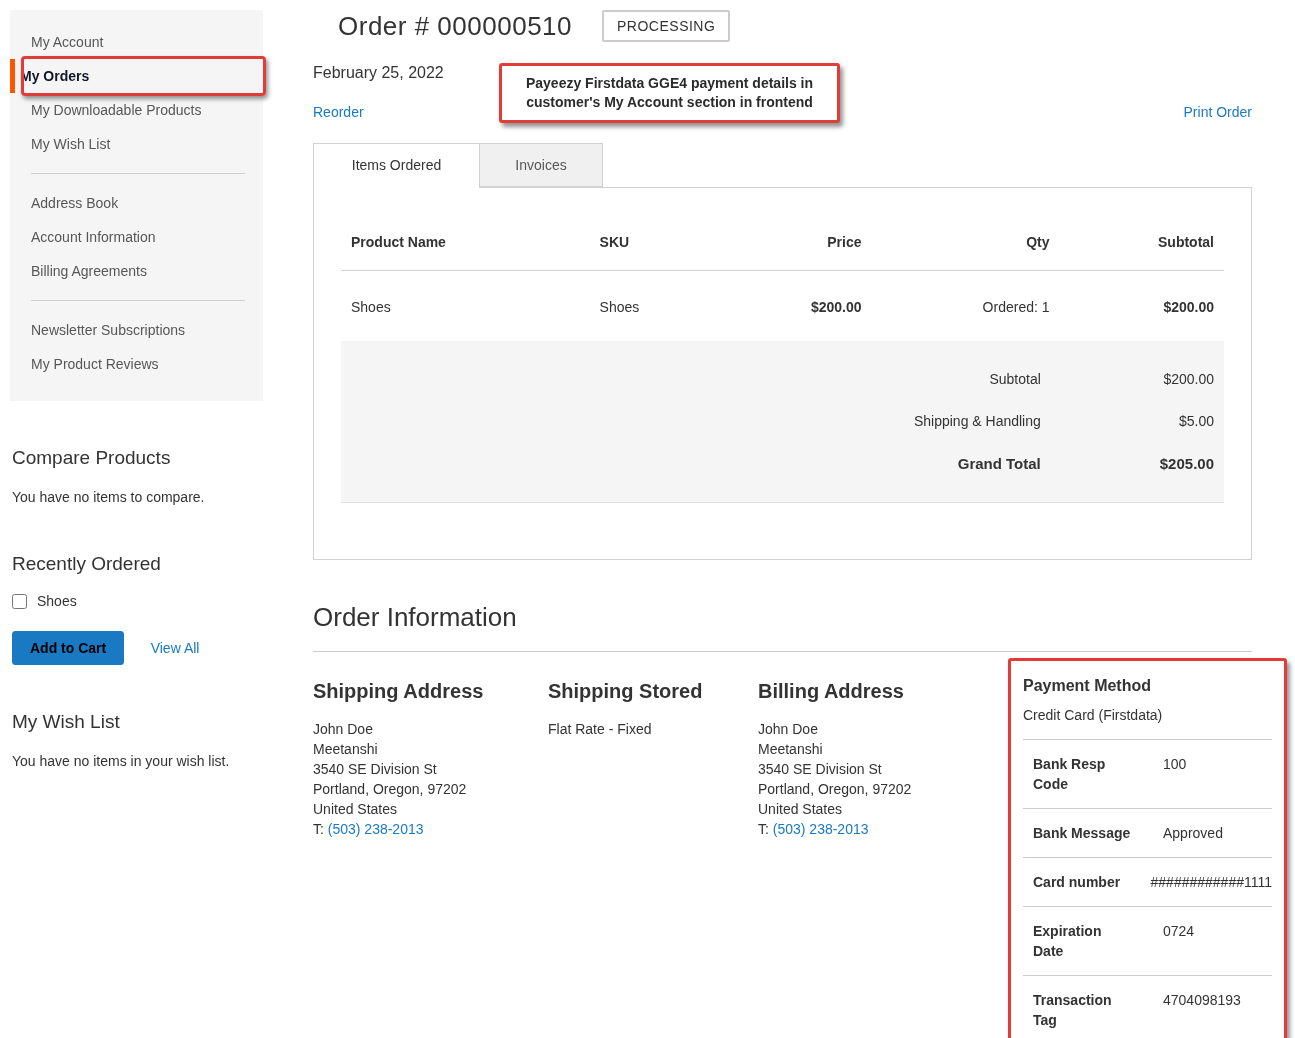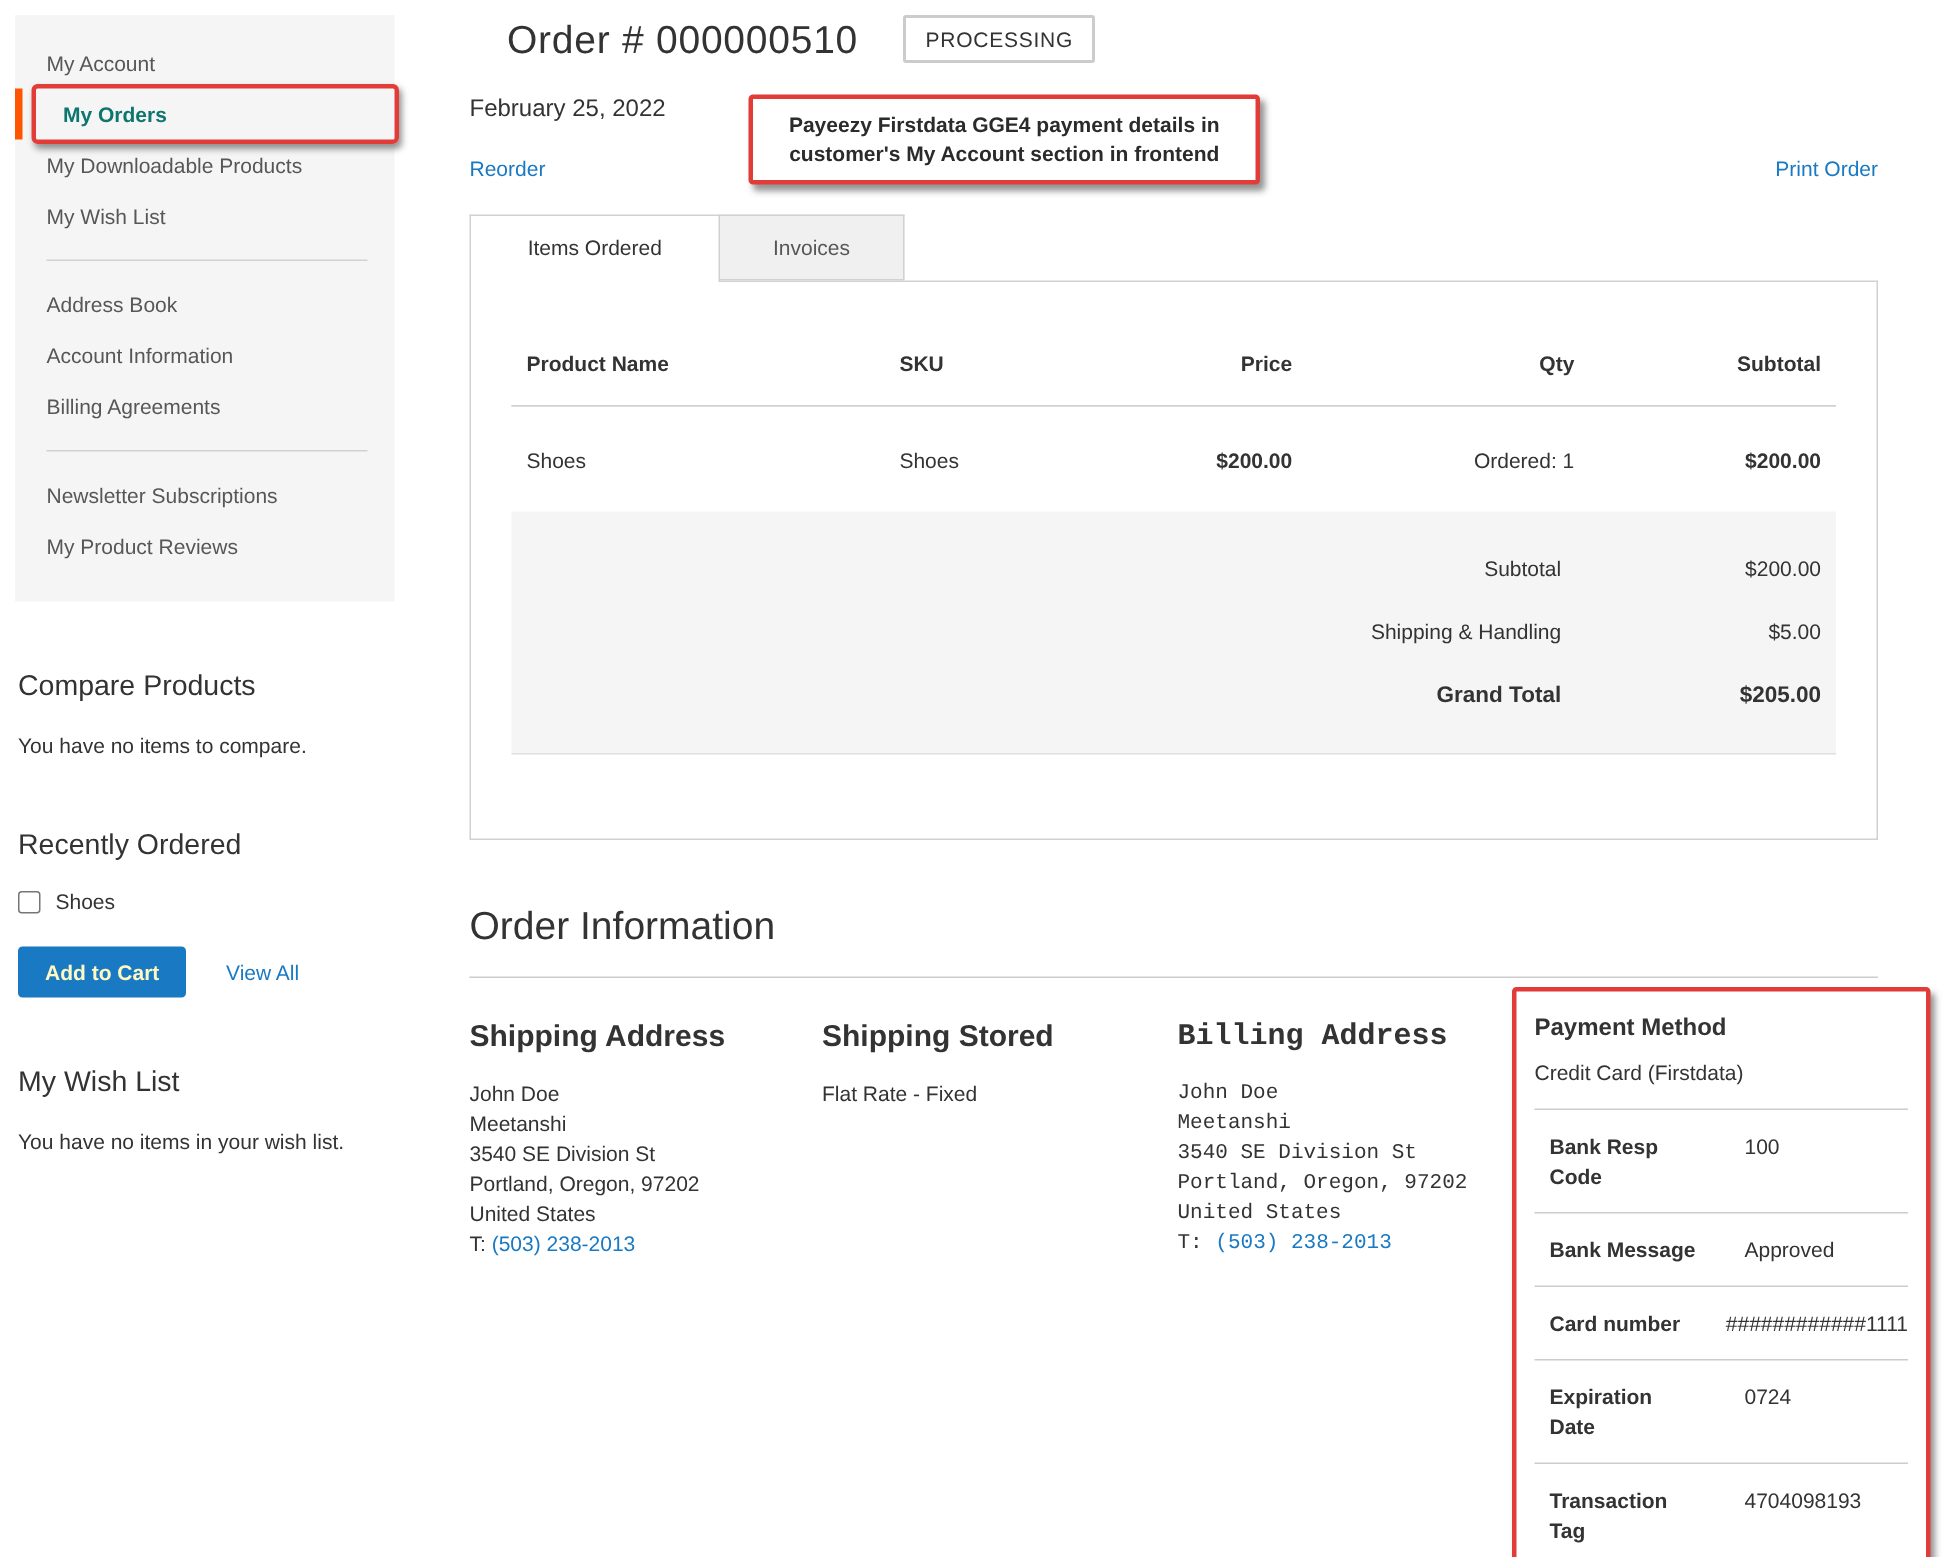--- a/index.html
+++ b/index.html
@@ -6,35 +6,35 @@
   html,body { width:1295px; height:1038px; background:#fff;
     font-family:"Liberation Sans", sans-serif; color:#333; }
   .page { position:relative; width:1295px; height:1038px; overflow:hidden; }
 
   
   .sidebar { position:absolute; left:10px; top:0; width:253px; }
   .account-nav { background:#f5f5f5; padding:15px 0 20px; margin-top:10px; }
   .nav-group { list-style:none; }
   .nav-item { display:block; padding:9px 18px 9px 21px; font-size:14px;
     color:#575757; cursor:pointer; line-height:16px; }
-  .nav-item.current { position:relative; font-weight:700; color:#0f766e;
-    border-left:5px solid #ff5501; padding-left:27px; }
+  .nav-item.current { position:relative; font-weight:700; color:#0f172a;
+    border-left:5px solid #ff5501; padding-left:5px; }
   .annotation-outline { position:absolute; left:6px; right:-3px; top:-3px; bottom:-3px;
     border:3px solid #e23c39; border-radius:4px;
     box-shadow:2px 3px 4px rgba(90,90,90,0.65); pointer-events:none; }
   .nav-sep { border-top:1px solid #d1d1d1; margin:12px 18px 12px 21px; }
 
   .sidebar-block { margin-top:46px; padding-left:2px; }
   .sidebar-title { font-size:19px; font-weight:300; color:#333; margin-bottom:18px; }
   .sidebar-empty { font-size:14px; color:#333; line-height:20px; }
   .recent-item { display:flex; align-items:center; margin:16px 0 22px; }
   .recent-item input { width:15px; height:15px; margin-right:10px; cursor:pointer; }
   .recent-item span { font-size:14px; color:#333; }
   .btn-primary { display:inline-block; background:#1979c3; border:1px solid #1979c3;
-    color:#fef9c3; font-weight:700; font-size:14px; padding:8px 17px; border-radius:3px;
+    color:#000000; font-weight:700; font-size:14px; padding:8px 17px; border-radius:3px;
     cursor:pointer; font-family:"Liberation Sans", sans-serif; }
   .link { color:#1979c3; text-decoration:none; cursor:pointer; }
   .view-all { margin-left:22px; font-size:14px; }
 
   
   .main { position:absolute; left:313px; top:0; width:939px; }
   .order-header { margin-top:10px; display:flex; align-items:center; }
   .order-title { font-size:26px; font-weight:300; color:#333; letter-spacing:0.5px;margin-left:25px; }
   .status-badge { margin-left:30px; border:2px solid #ccc; border-radius:2px;
     padding:6px 13px; font-size:14px; color:#333; letter-spacing:0.5px; }
@@ -71,21 +71,21 @@
   .totals-row { display:flex; justify-content:flex-end; padding:13px 0; }
   .t-label { width:703px; text-align:right; font-size:14px; color:#333; }
   .t-value { width:174px; text-align:right; font-size:14px; color:#333; }
   .totals-row.grand .t-label, .totals-row.grand .t-value { font-weight:700; font-size:15px; }
 
   
   .order-info-title { margin-top:42px; font-size:26px; font-weight:300; color:#333;
     padding-bottom:18px; border-bottom:1px solid #ccc; }
   .order-info { position:relative; padding-top:28px; min-height:400px; }
   .oi-col { position:absolute; top:28px; width:220px; }
-  .oi-col.c1 { left:0; } .oi-col.c2 { left:235px; } .oi-col.c3 { left:472px;font-family:Liberation Mono, monospace; }
+  .oi-col.c1 { left:0; } .oi-col.c2 { left:235px; } .oi-col.c3 { left:445px; }
   .oi-heading { font-size:20px; font-weight:700; color:#333; margin-bottom:16px; }
   .addr-line, .oi-text { font-size:14px; color:#333; line-height:20px; }
   .addr-phone { font-size:14px; line-height:20px; }
 
   .payment-box { position:absolute; left:695px; top:6px; width:279px;
     border:3px solid #e23c39; border-radius:3px; background:#fff;
     box-shadow:3px 4px 4px rgba(90,90,90,0.65); padding:14px 12px 10px; }
   .payment-title { font-size:16px; font-weight:700; color:#333; margin:2px 0 12px; }
   .payment-method { font-size:14px; color:#333; margin-bottom:16px; }
   .pay-row { display:flex; border-top:1px solid #ccc; padding:14px 0 14px 10px; }

